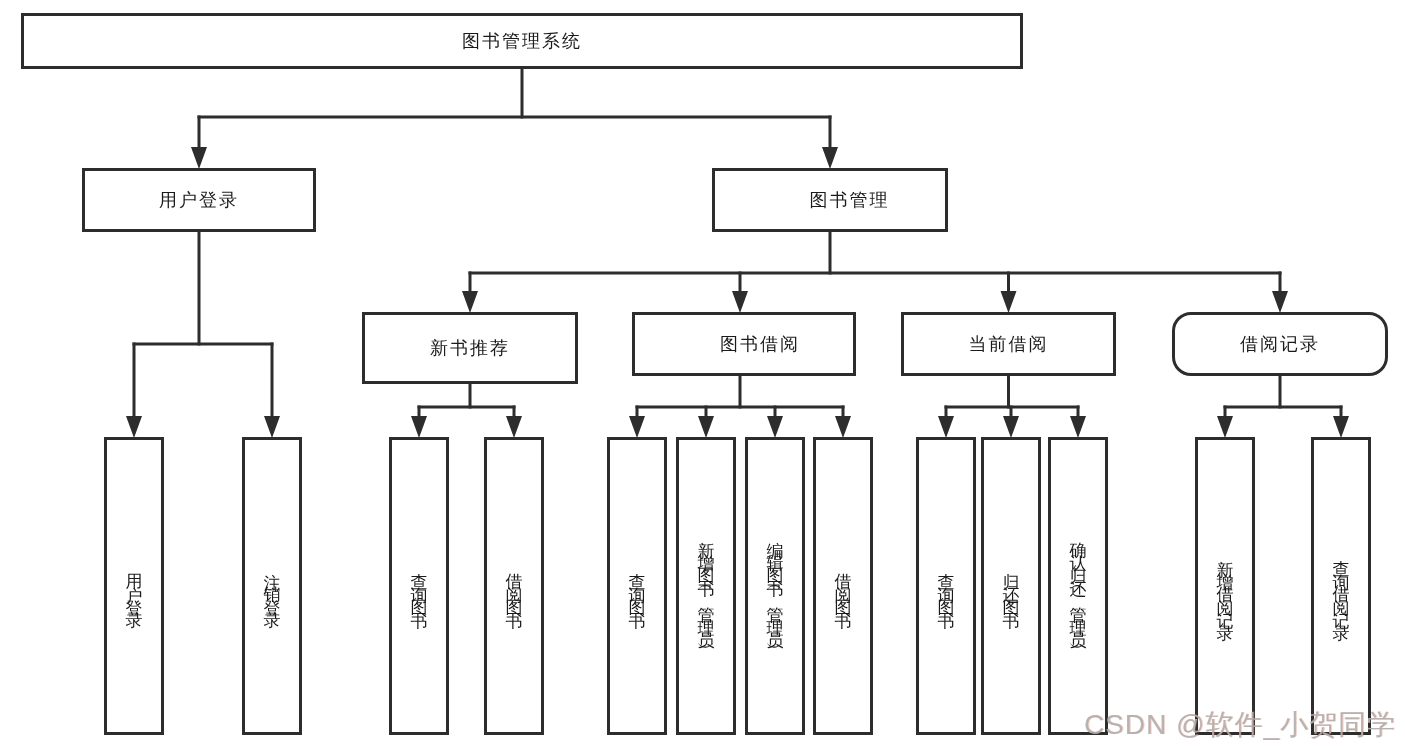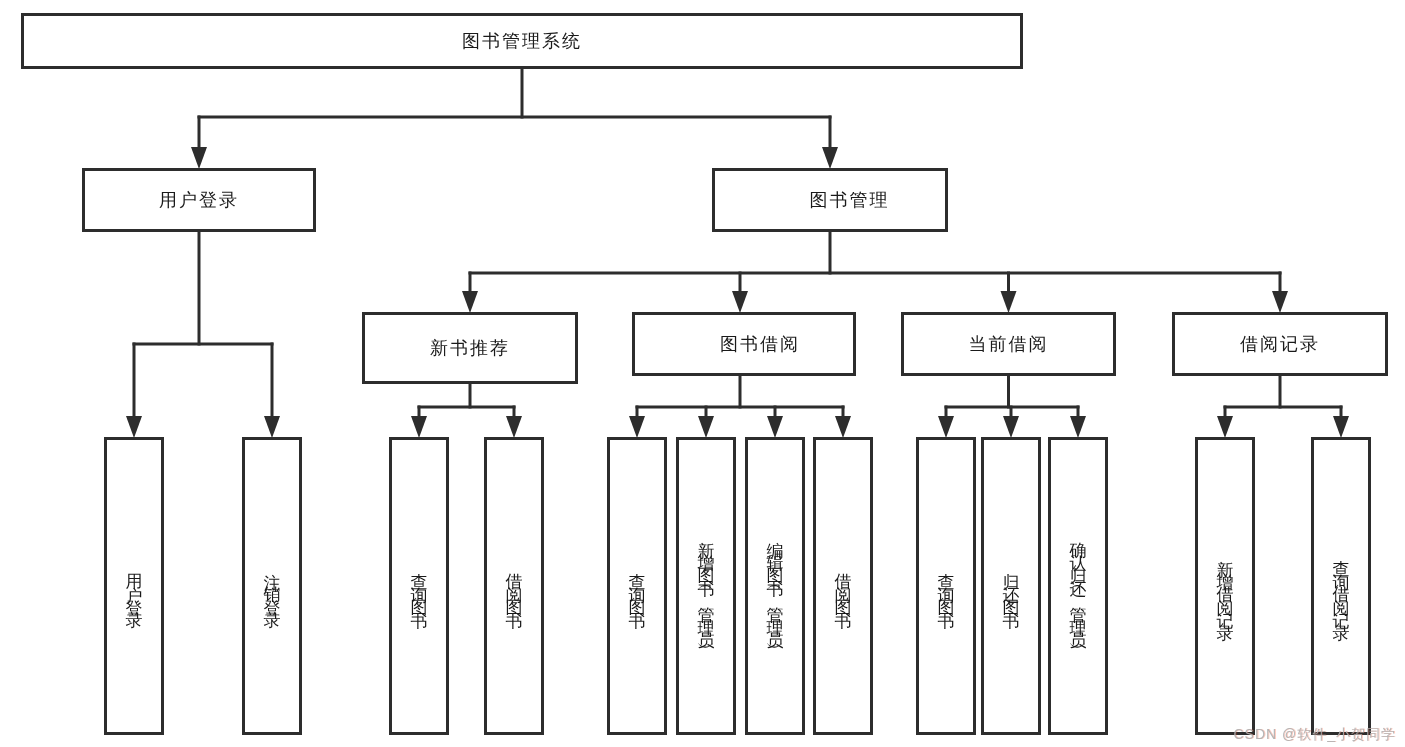--- a/index.html
+++ b/index.html
@@ -13,21 +13,21 @@
     box-sizing:border-box; display:flex; align-items:center; justify-content:center;
     color:#1a1a1a;
   }
   .node.h { font-size:18px; letter-spacing:2px; white-space:nowrap; }
   .node.v .lbl {
     writing-mode:vertical-rl; text-orientation:mixed;
     font-size:17px; line-height:1; letter-spacing:13px;
   }
   .watermark {
     position:absolute; right:9px; bottom:3px;
-    font-size:14px; letter-spacing:1px;
+    font-size:28px; letter-spacing:1px;
     color:rgba(176,176,176,0.92);
     text-shadow:1px 0 0 rgba(252,85,49,0.30);
     white-space:nowrap; pointer-events:none;margin-left:17px;
   }
 </style>
 </head>
 <body>
 
 <div class="canvas">
   <svg id="edge-layer" width="1405" height="747" viewBox="0 0 1405 747" xmlns="http://www.w3.org/2000/svg">
@@ -96,21 +96,21 @@
       </div>
       <div class="node h" style="left: 362px; top: 312px; width: 216px; height: 72px; border-color: rgb(45, 45, 45);">
         <span class="lbl">新书推荐</span>
       </div>
       <div class="node h" style="left: 632px; top: 312px; width: 224px; height: 64px; border-color: rgb(45, 45, 45); padding-left: 32px;">
         <span class="lbl">图书借阅</span>
       </div>
       <div class="node h" style="left: 901px; top: 312px; width: 215px; height: 64px; border-color: rgb(45, 45, 45); text-align: center;">
         <span class="lbl">当前借阅</span>
       </div>
-      <div class="node h" style="left: 1172px; top: 312px; width: 216px; height: 64px; border-color: rgb(45, 45, 45);">
+      <div class="node h" style="left: 1172px; top: 312px; width: 216px; height: 64px; border-color: rgb(45, 45, 45); border-radius: 19px;">
         <span class="lbl">借阅记录</span>
       </div>
       <div class="node v" style="left: 104px; top: 437px; width: 60px; height: 298px; border-color: rgb(45, 45, 45);">
         <span class="lbl">用户登录</span>
       </div>
       <div class="node v" style="left: 242px; top: 437px; width: 60px; height: 298px; border-color: rgb(45, 45, 45);">
         <span class="lbl">注销登录</span>
       </div>
       <div class="node v" style="left: 389px; top: 437px; width: 60px; height: 298px; border-color: rgb(45, 45, 45);">
         <span class="lbl">查询图书</span>

